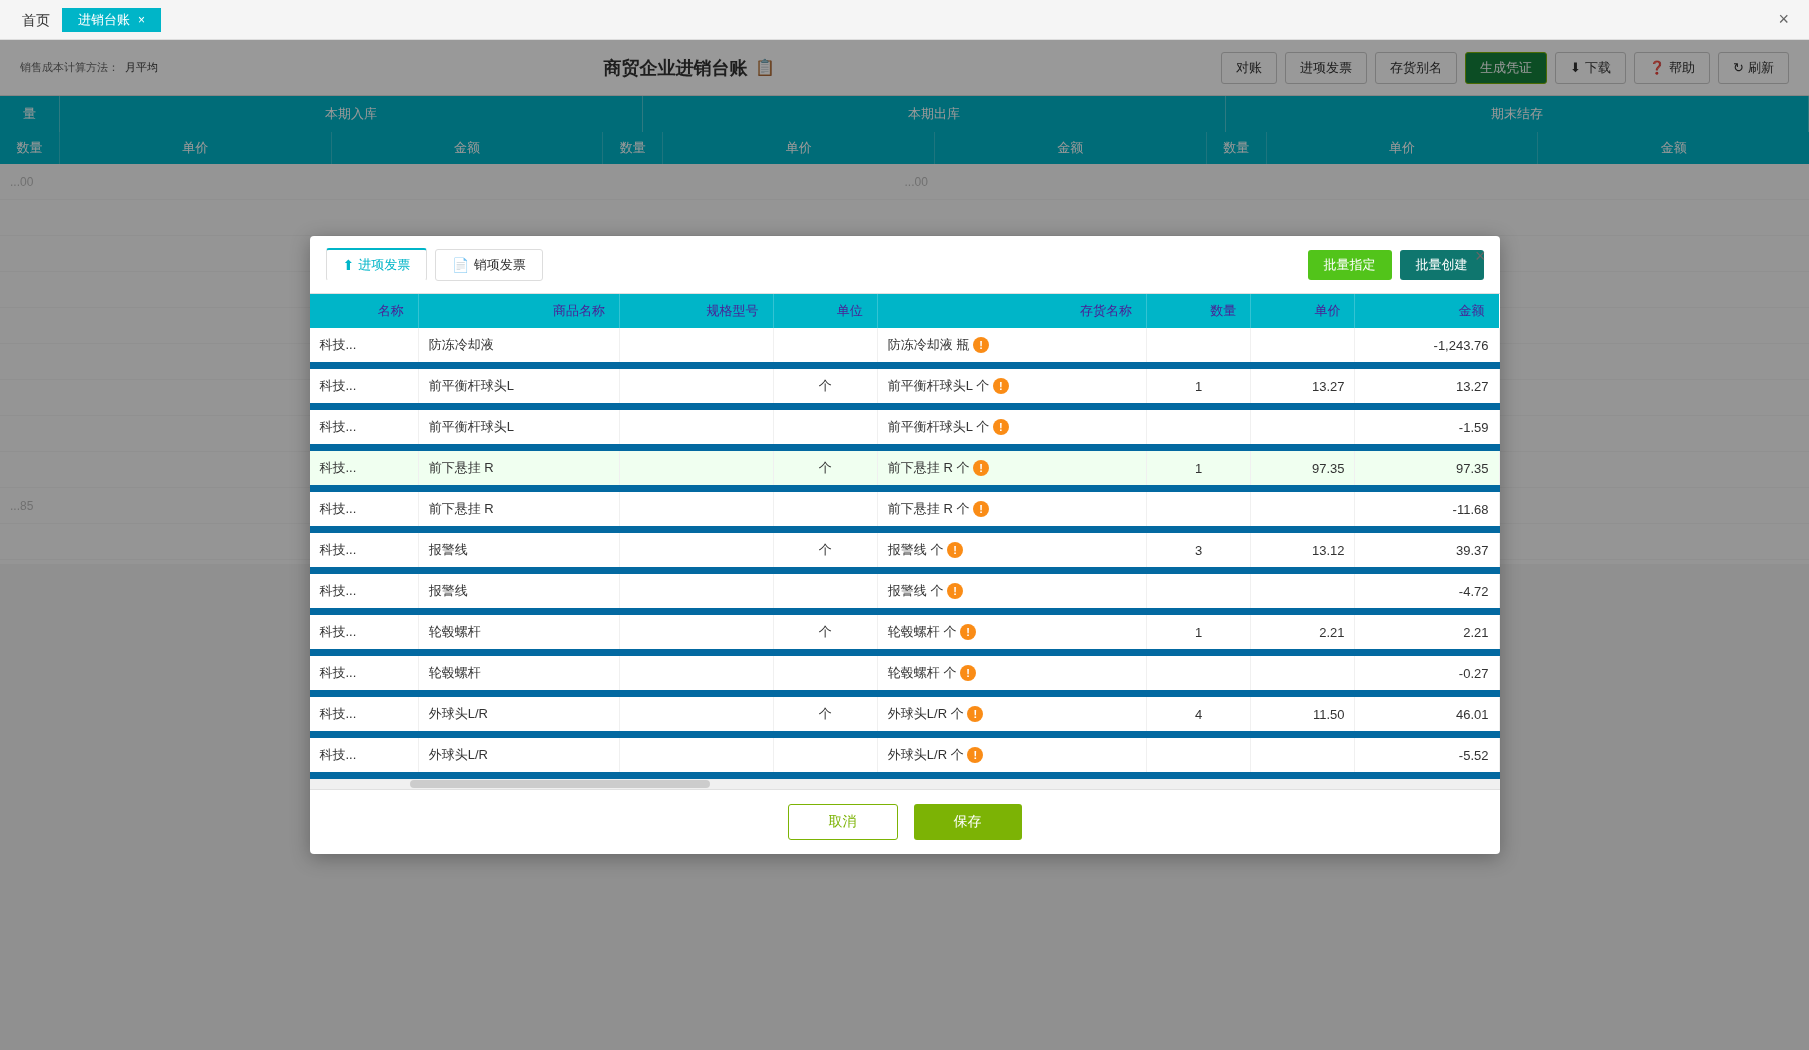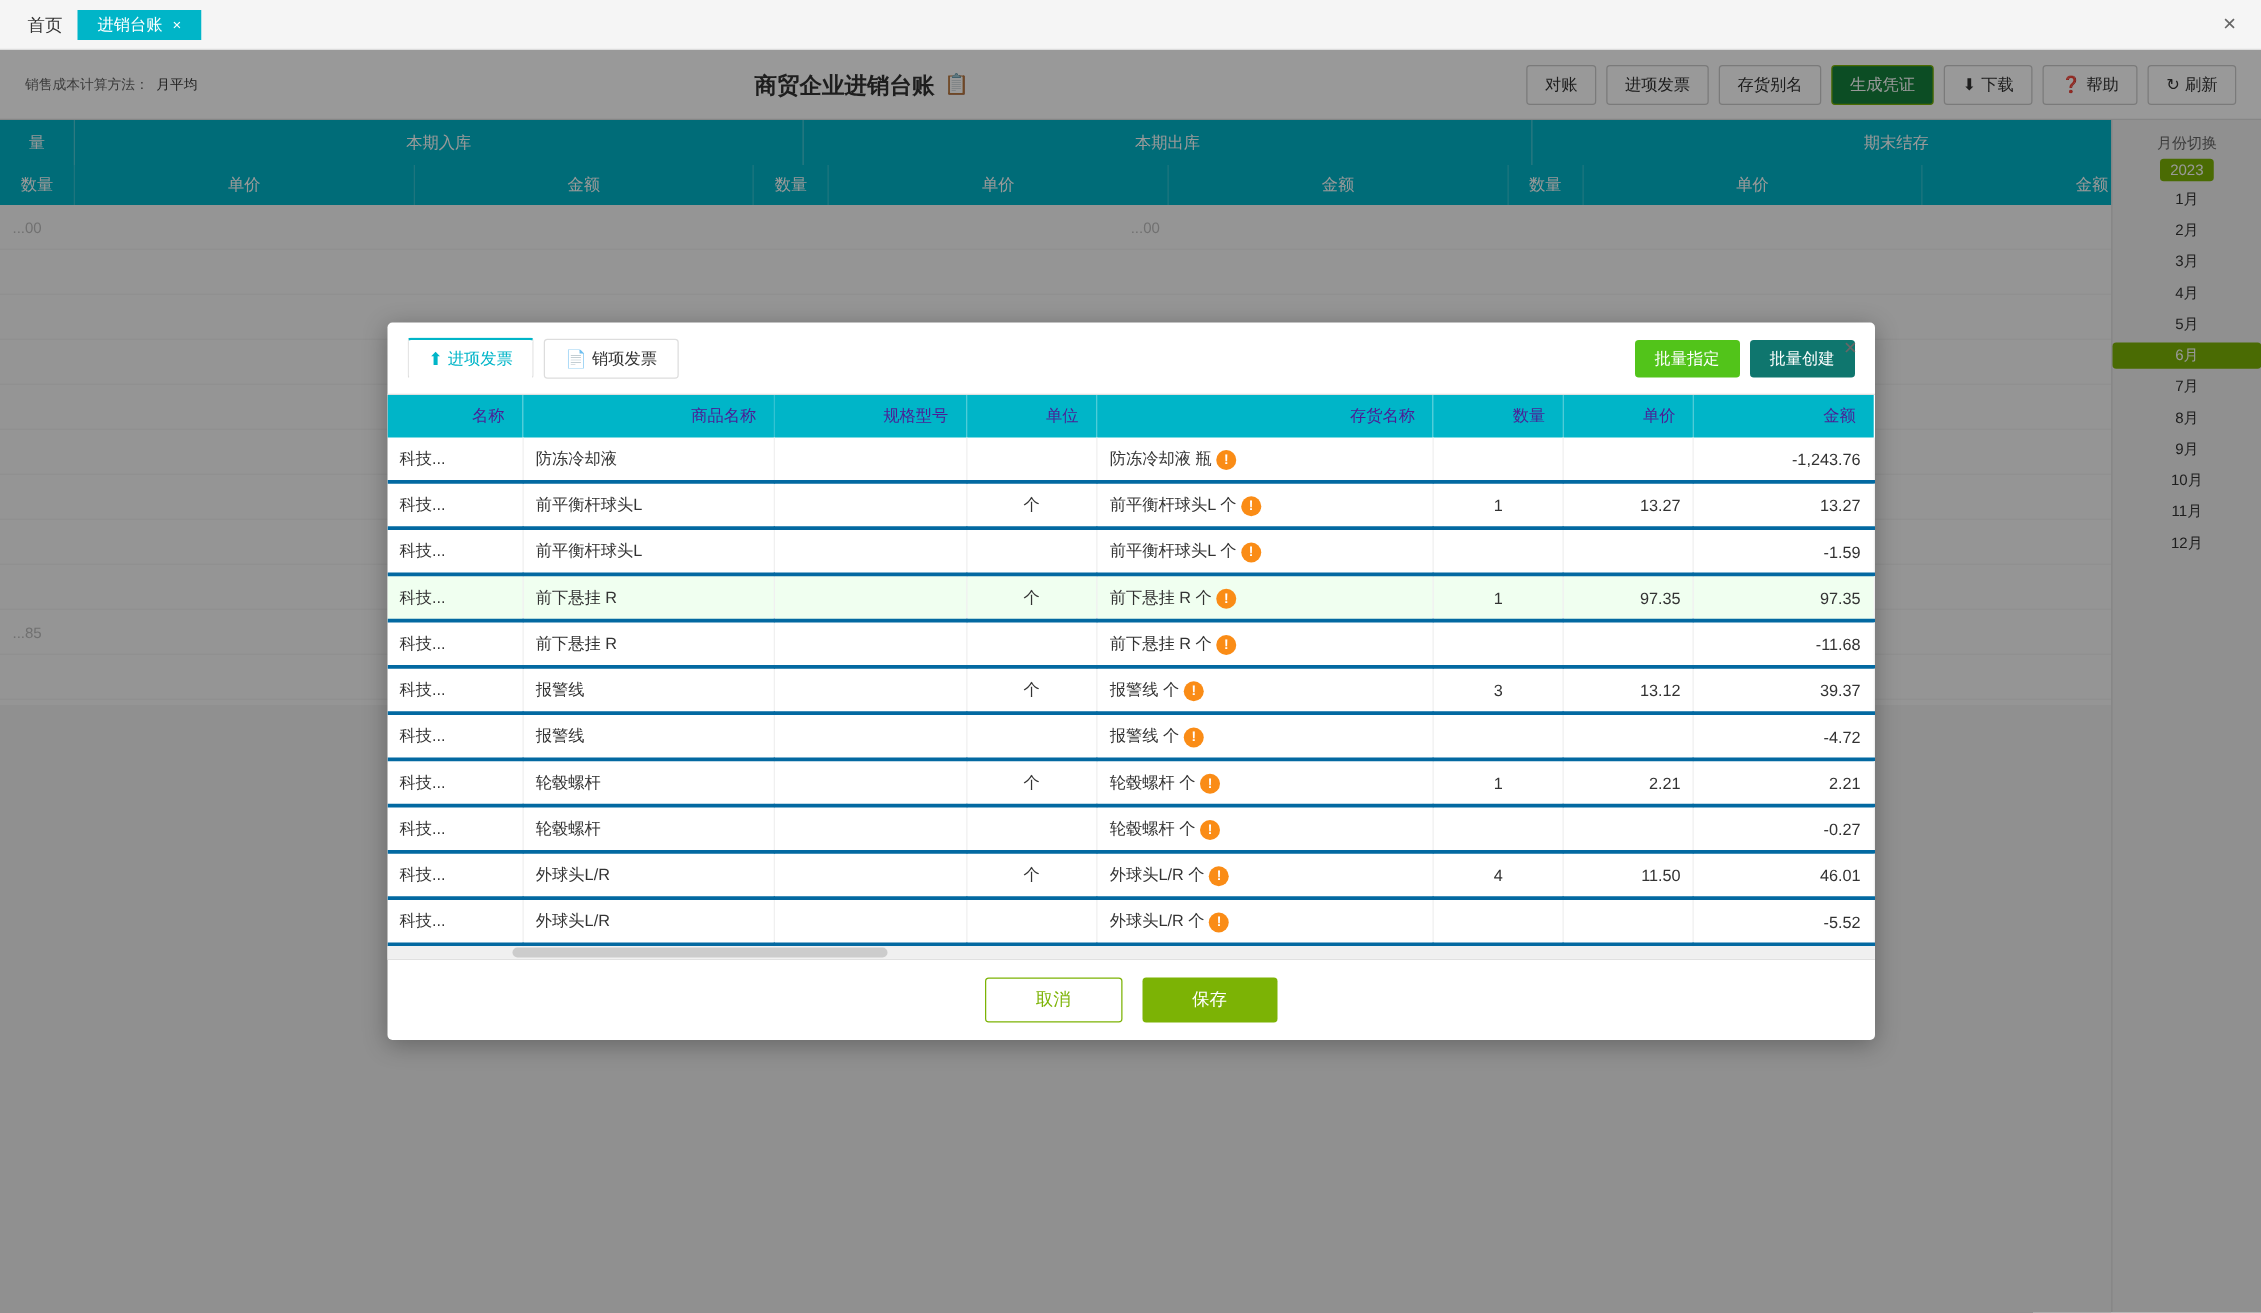--- a/index.html
+++ b/index.html
@@ -258,21 +258,21 @@
     .modal-table thead th {
       background: #00b5c8;
       color: #4c1d95;
       padding: 8px 14px;
       text-align: right;
       border-right: 1px solid rgba(255,255,255,0.2);
       font-weight: normal;
       white-space: nowrap;
     }
     .modal-table tbody tr {
-      border-bottom: 3px solid #0369a1;
+      border-bottom: 7px solid #0369a1;
     }
     .modal-table tbody tr.highlight { background: #f0fff0; }
     .modal-table tbody td {
       padding: 8px 10px;
       text-align: center;
       white-space: nowrap;
       border-right: 1px solid #f0f0f0;
       color: #333;
     }
     .modal-table tbody td.text-left { text-align: left; }
@@ -441,36 +441,20 @@
         <div style="height:36px; border-bottom:1px solid #f0f0f0;"></div>
         <div style="height:36px; border-bottom:1px solid #f0f0f0;"></div>
         <div style="height:36px; border-bottom:1px solid #f0f0f0;"></div>
         <div style="height:36px; border-bottom:1px solid #f0f0f0; display:flex;align-items:center;padding:0 10px;color:#999;font-size:12px;">
           <span>...85</span>
         </div>
         <div style="height:36px; border-bottom:1px solid #f0f0f0;"></div>
       </div>
     </div>
 
-    <div class="right-panel">
-      <span class="month-label">月份切换</span>
-      <span class="year-badge">2023</span>
-      <div class="month-item">1月</div>
-      <div class="month-item">2月</div>
-      <div class="month-item">3月</div>
-      <div class="month-item">4月</div>
-      <div class="month-item">5月</div>
-      <div class="month-item active">6月</div>
-      <div class="month-item">7月</div>
-      <div class="month-item">8月</div>
-      <div class="month-item">9月</div>
-      <div class="month-item">10月</div>
-      <div class="month-item">11月</div>
-      <div class="month-item">12月</div>
-    </div>
   </div>
 
   <div class="modal-overlay">
     <div class="modal">
 
       <div class="modal-header">
         <div class="tab-item active">
           <span class="tab-icon-in">⬆</span>
           <span>进项发票</span>
         </div>

